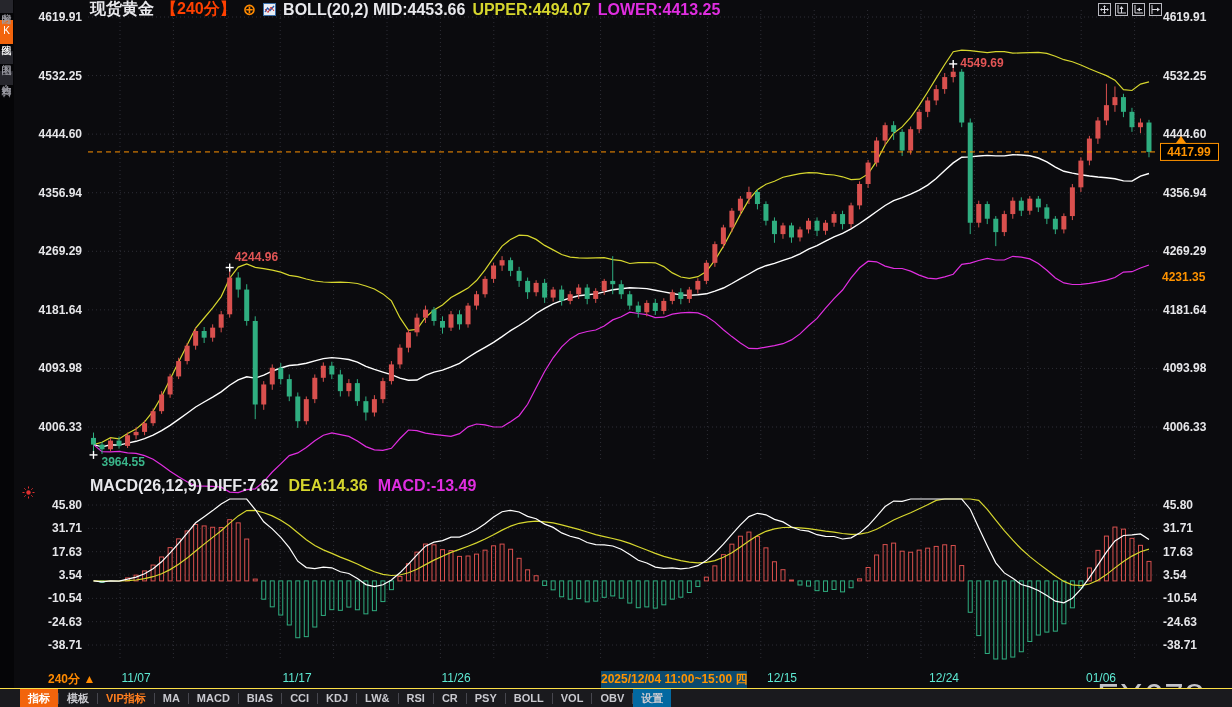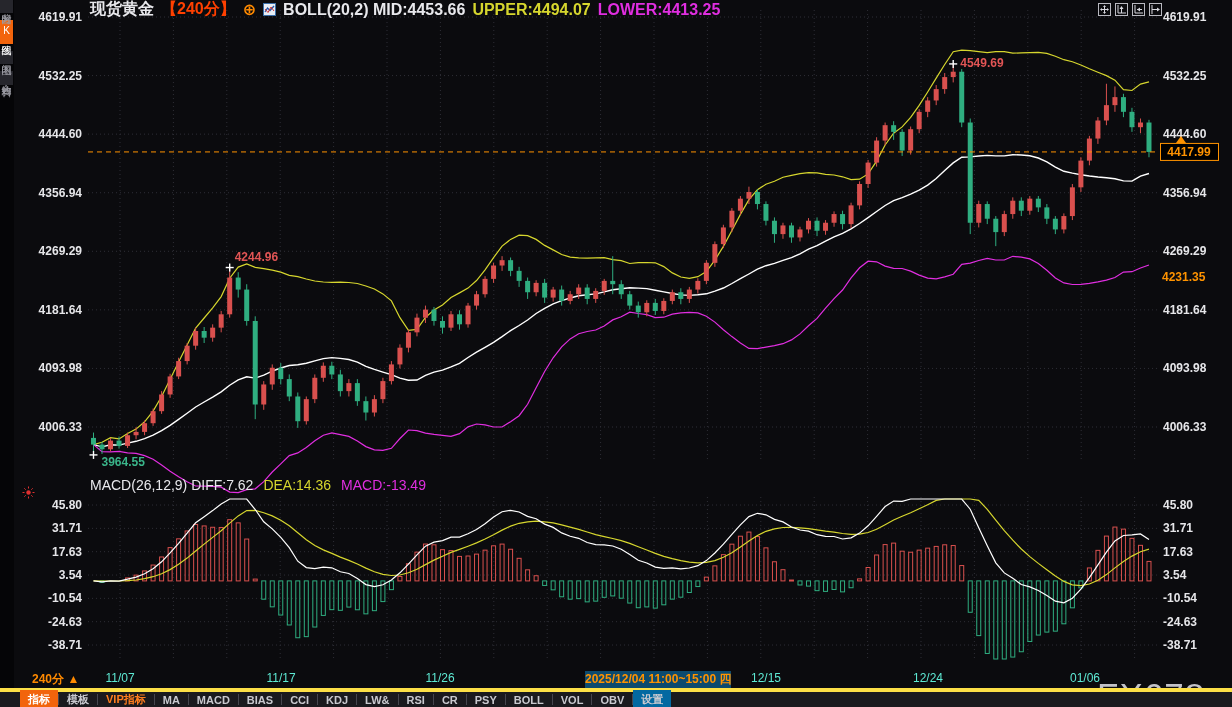--- a/index.html
+++ b/index.html
@@ -15,31 +15,31 @@
   
   #header{position:absolute;left:90px;top:2px;height:15px;display:flex;align-items:center;gap:7px;z-index:4;white-space:nowrap;}
   #header span{font-size:16px;font-weight:700;text-align:right;}
   .t-white{color:#e8e8ec;} .t-redorange{color:#ff4000;} .t-yellow{color:#d6d62e;} .t-magenta{color:#e02ee0;}
   .t-orangeicon{color:#ff8a00;font-size:13px;font-weight:400;}
   #tr-icons{position:absolute;left:1098px;top:3px;display:flex;gap:4px;z-index:4;}
   .tr-btn{width:13px;height:13px;border:1px solid #b9b9c0;box-sizing:border-box;display:flex;align-items:center;justify-content:center;cursor:pointer;background:#0b0b0e;}
 
   
   #macd-header{position:absolute;left:90px;top:477px;display:flex;gap:10px;z-index:4;white-space:nowrap;}
-  #macd-header span{font-size:14px;font-weight:400;}
+  #macd-header span{font-size:16px;font-weight:700;}
 
   
-  #xaxis{position:absolute;left:0;top:664px;width:1080px;height:24px;z-index:4;}
+  #xaxis{position:absolute;left:16px;top:664px;width:1080px;height:24px;z-index:4;}
   .x-label{position:absolute;top:7px;transform:translateX(-50%);font-size:12px;font-weight:400;color:#5eead4;white-space:nowrap;}
   #x-interval{position:absolute;left:32px;top:7px;font-size:12px;font-weight:700;color:#ff8a00;white-space:nowrap;cursor:pointer;}
   #x-highlight{position:absolute;left:585px;top:7px;font-size:12px;font-weight:700;color:#ff9300;background:#0c4a6e;white-space:nowrap;}
   #watermark{position:absolute;left:1097px;top:676px;font-size:35px;color:#d2d2d8;opacity:.92;letter-spacing:1px;z-index:5;}
 
   
-  #toolbar{position:absolute;left:0;top:688px;width:1232px;height:19px;background:#1a1a1e;border-top:4px solid #fde047;
+  #toolbar{position:absolute;left:0;top:688px;width:1232px;height:19px;background:#1a1a1e;border-top:1px solid #fde047;
     display:flex;align-items:center;padding-left:20px;box-sizing:border-box;z-index:6;}
   .tb-item{font-size:11px;font-weight:700;color:#c9c9cf;padding:2px 8px;cursor:pointer;white-space:nowrap;}
   .tb-item.active{background:#f2640c;color:#fff;}
   .tb-item.vip{color:#ff7e1e;}
   .tb-item.settings{background:#0369a1;}
   .tb-sep{width:1px;height:11px;background:#46464e;}
 
   #chart{position:absolute;left:0;top:0;z-index:1;}
   svg text{font-family:"Liberation Sans","DejaVu Sans",sans-serif;}
   #sun-icon{position:absolute;left:22px;top:486px;z-index:4;cursor:pointer;}

